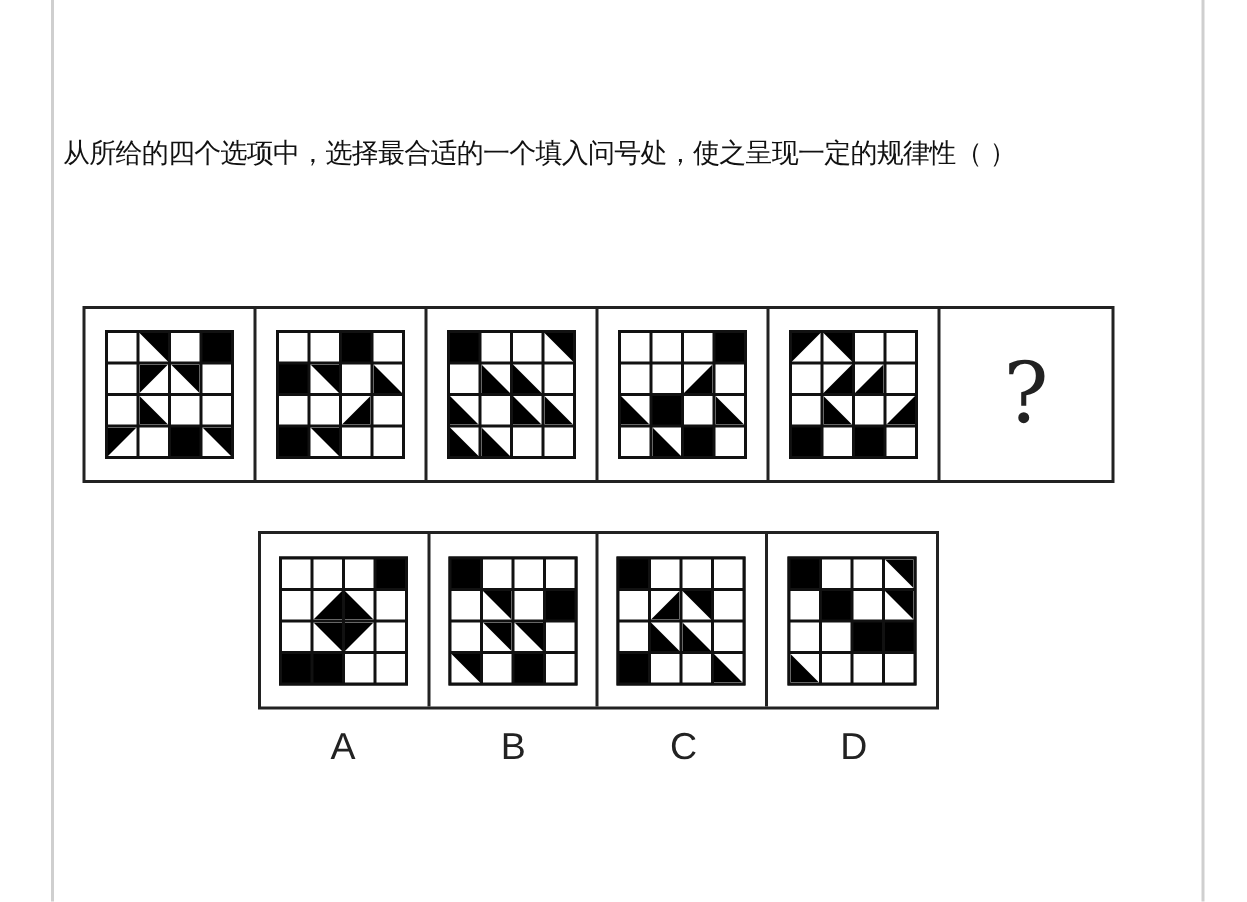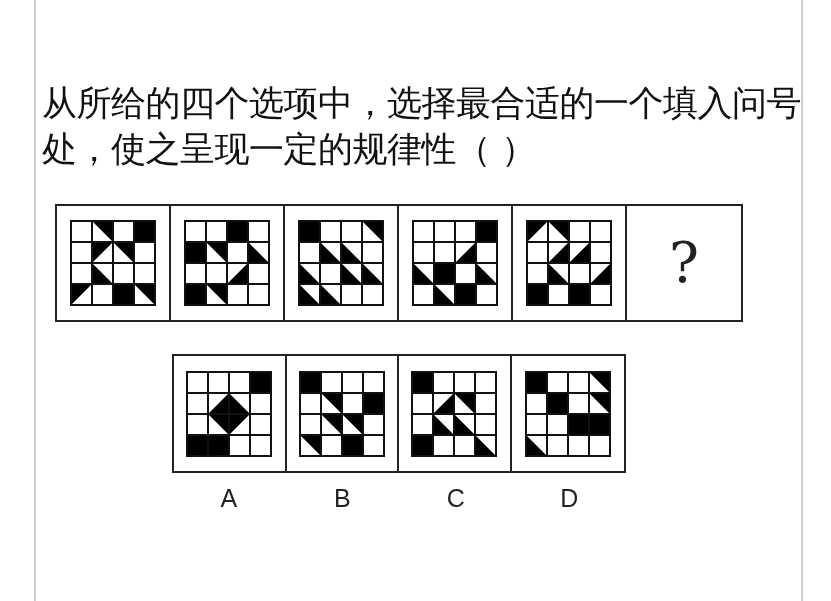--- a/index.html
+++ b/index.html
@@ -4,21 +4,21 @@
 <style>
   html, body { margin: 0; padding: 0; }
   body {
     width: 831px; height: 601px; background: #ffffff; position: relative; overflow: hidden;
     font-family: "DejaVu Sans", sans-serif;
   }
   .page-border-left { position: absolute; left: 34px; top: 0; width: 2px; height: 601px; background: #cfcfcf; }
   .page-border-right { position: absolute; left: 801px; top: 0; width: 2px; height: 601px; background: #cfcfcf; }
   .question {
     position: absolute; left: 42px; top: 80px; width: 760px;
-    font-size: 35px; line-height: 46px; color: #111;
+    font-size: 18px; line-height: 46px; color: #111;
     letter-spacing: -0.5px;
   }
   .row-frame {
     position: absolute; display: flex; border: 2px solid #222; box-sizing: border-box; background: #fff;
   }
   .row-frame .cell {
     height: 100%; box-sizing: border-box; border-right: 2px solid #222;
     display: flex; align-items: center; justify-content: center;
   }
   .row-frame .cell:last-child { border-right: none; }

